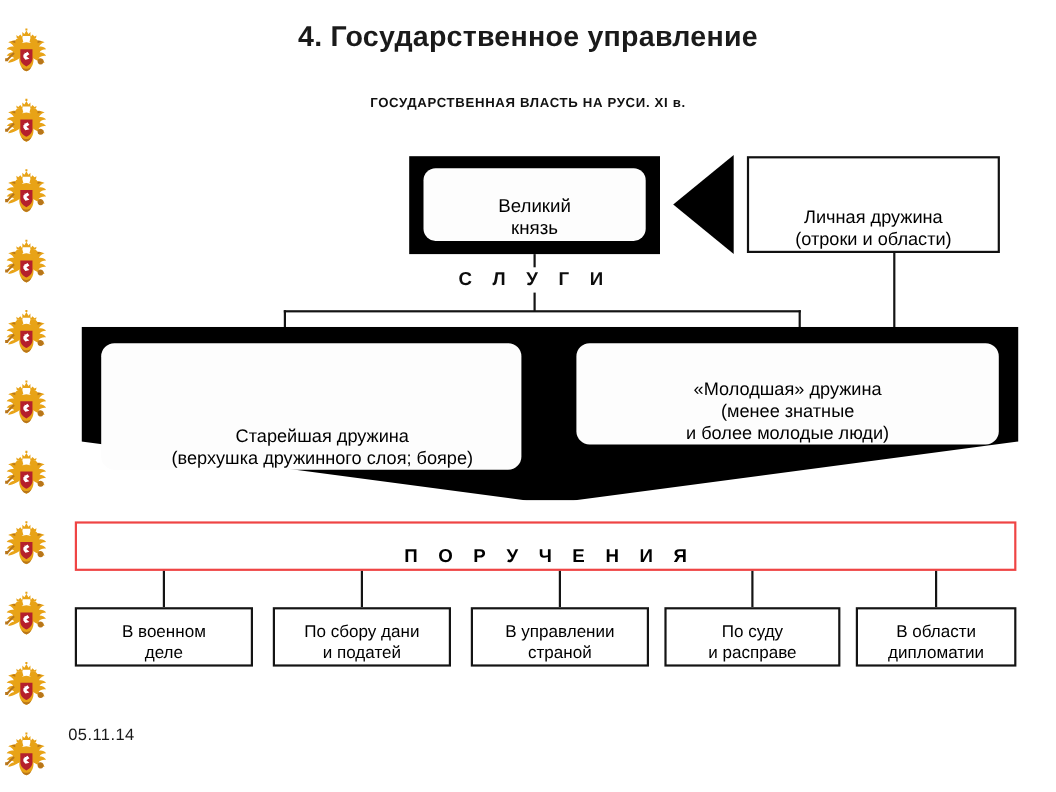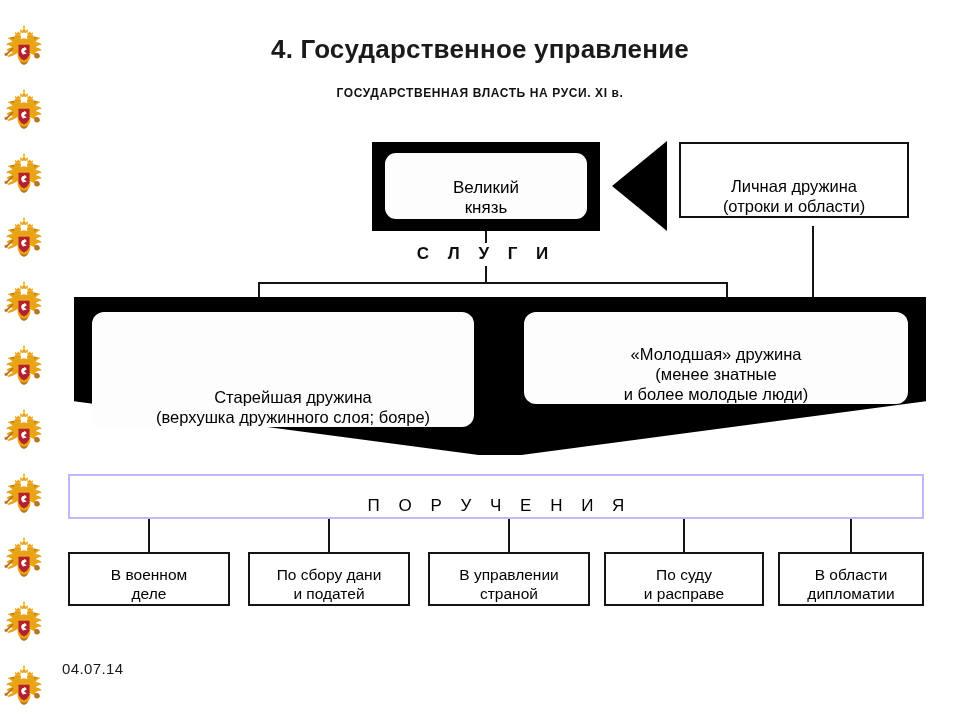--- a/index.html
+++ b/index.html
@@ -39,21 +39,21 @@
     height: 47px;
     flex: 0 0 auto;
     margin-bottom: 17px;
     display: block;
   }
 
   
   #slide-title {
     position: absolute;
     left: 0;
-    top: 34px;
+    top: 18px;
     width: 960px;
     text-align: center;
     font-size: 26px;
     font-weight: bold;
     color: #1a1a1a;
     letter-spacing: 0.2px;
     white-space: nowrap;
   }
   #chart-title {
     position: absolute;
@@ -98,21 +98,21 @@
     background: #fdfdfd;
     border-radius: 11px;
     font-size: 17px;
   }
 
   
   #personal-druzhina-box {
     left: 679px;
     top: 142px;
     width: 230px;
-    height: 76px;
+    height: 88px;
     background: #ffffff;
     border: 2px solid #111111;
     font-size: 16.5px;
   }
 
   
   #flow-triangle {
     position: absolute;
     left: 612px;
     top: 141px;
@@ -169,23 +169,23 @@
     font-size: 16.5px;
   }
 
   
   #errands-bar {
     left: 68px;
     top: 474px;
     width: 856px;
     height: 45px;
     background: #ffffff;
-    border: 2px solid #c4b5fd;
+    border: 2px solid #ef4444;
     font-size: 17px;
-    font-weight: normal;
+    font-weight: bold;
     letter-spacing: 7px;
     text-indent: 7px;
   }
 
   
   .duty-box {
     top: 552px;
     height: 54px;
     background: #ffffff;
     border: 2px solid #141414;
@@ -547,15 +547,15 @@
       <div>и расправе</div>
     </div>
   </div>
   <div id="duty-box-4" class="node duty-box">
     <div>
       <div>В области</div>
       <div>дипломатии</div>
     </div>
   </div>
 
-  <div id="footer-date">04.07.14</div>
+  <div id="footer-date">05.11.14</div>
 
 </div>
 
 </body></html>

